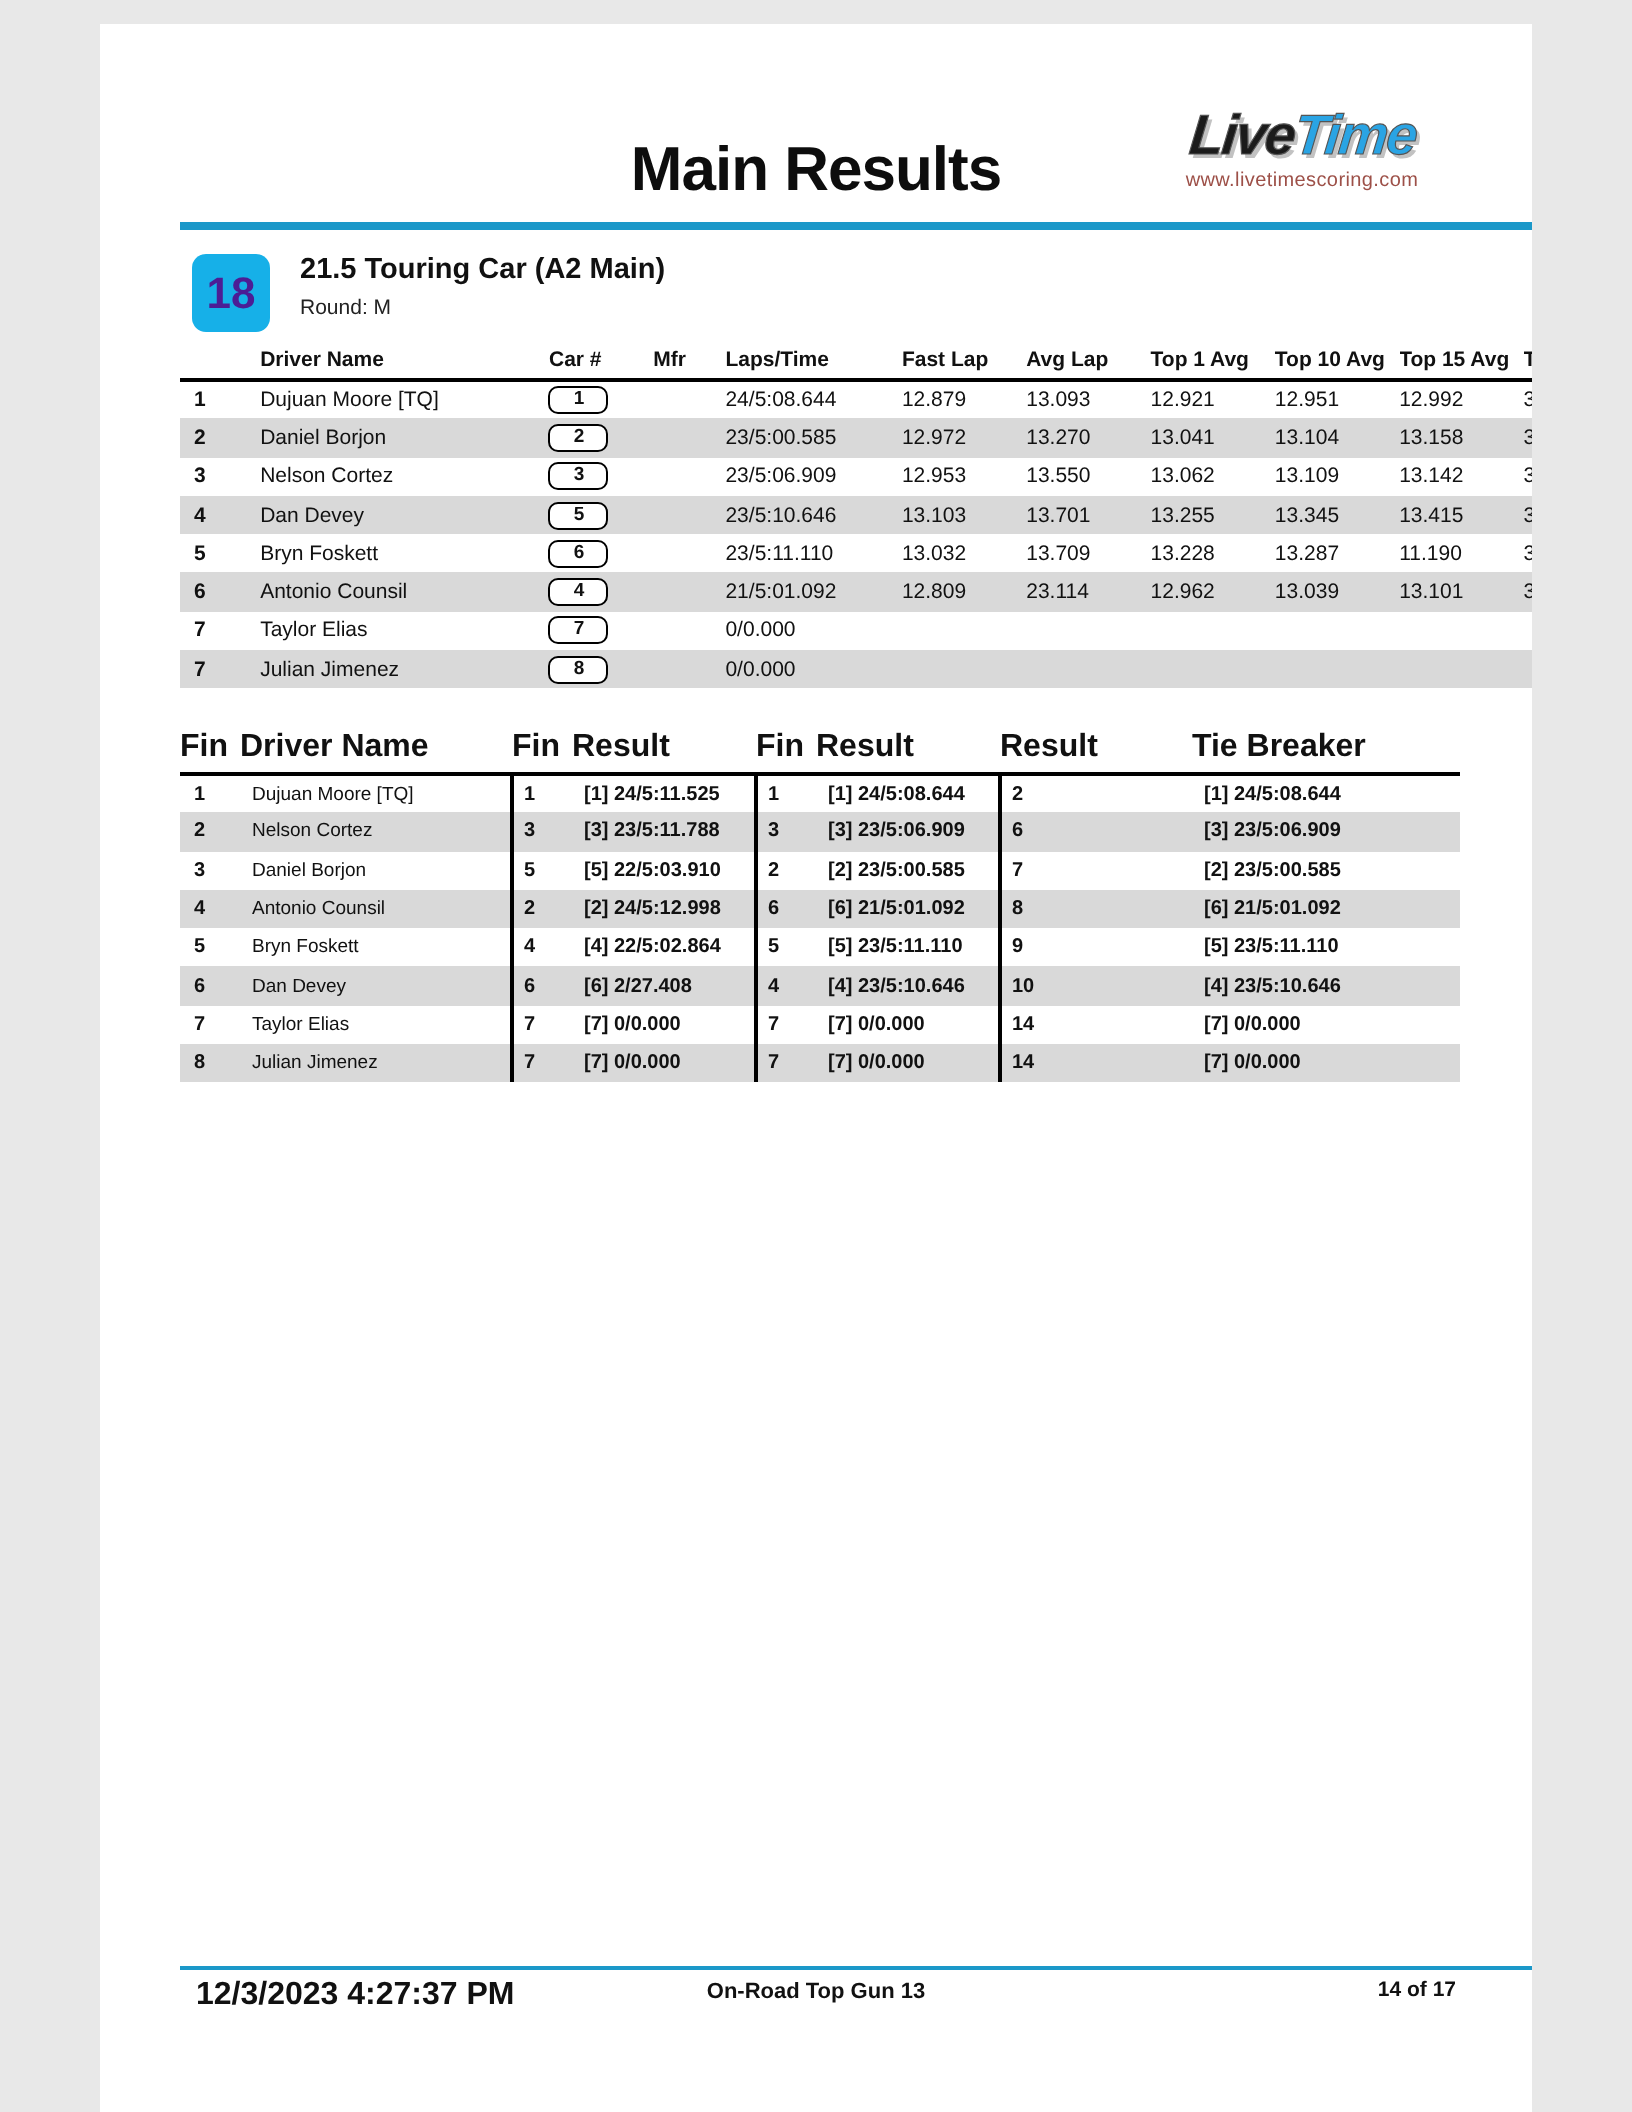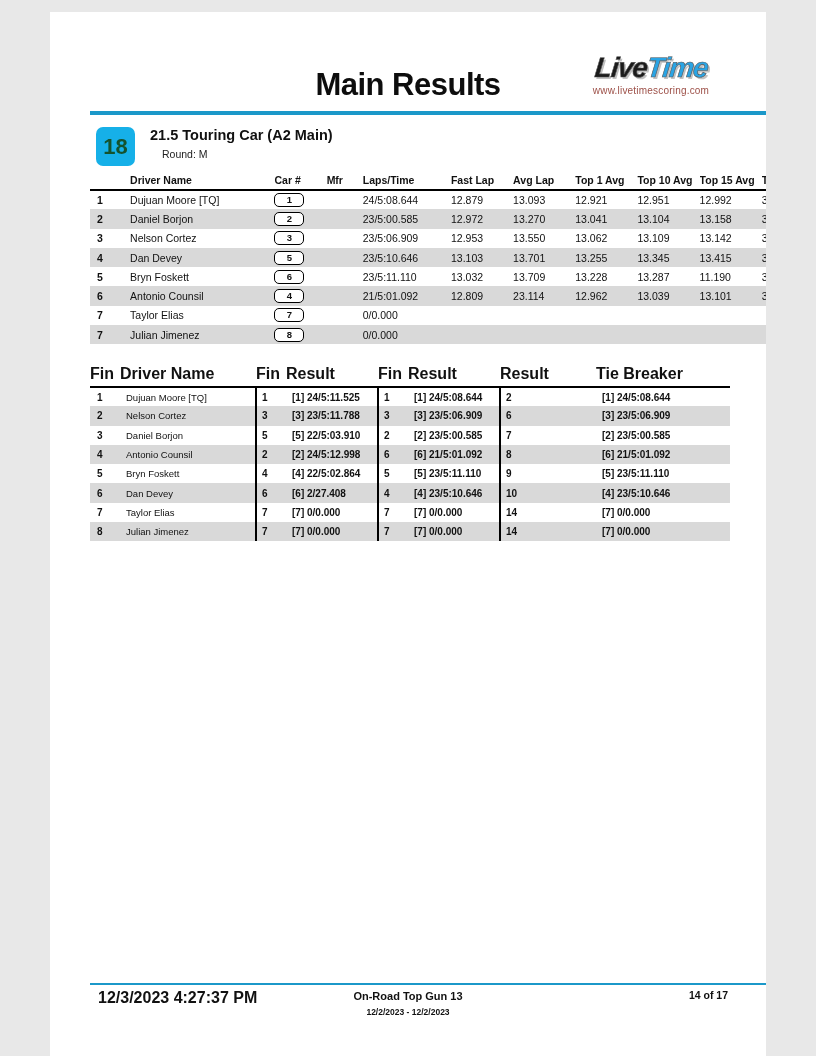--- a/index.html
+++ b/index.html
@@ -30,24 +30,24 @@
   }
   .logo-live { color: #1b1b1b; }
   .logo-time { color: #2aa4e4; }
   .logo-url { font-size: 10px; color: #9d5048; margin-top: 1px; letter-spacing: 0.2px; }
   .top-rule { position: absolute; top: 99px; left: 40px; width: 736px; height: 4px; }
   
   .race-badge {
     position: absolute; left: 46px; top: 115px;
     width: 39px; height: 39px; border-radius: 7px;
     display: flex; align-items: center; justify-content: center;
-    font-size: 22px; font-weight: bold; color: #14532d;
+    font-size: 22px; font-weight: bold; color: #4c1d95;
   }
   .race-title { position: absolute; left: 100px; top: 115px; font-size: 14.5px; font-weight: bold; }
-  .race-round { position: absolute; left: 112px; top: 136px; font-size: 10.5px; color: #222; }
+  .race-round { position: absolute; left: 100px; top: 136px; font-size: 10.5px; color: #222; }
   
   table { border-collapse: collapse; table-layout: fixed; }
   td, th { overflow: hidden; white-space: nowrap; vertical-align: middle; }
   tbody tr { height: 19.3px; }
   tbody tr:nth-child(even) { background: #d9d9d9; }
   
   .main-table { position: absolute; left: 40px; top: 160px; width: 734px; }
   .main-table thead th {
     font-size: 10.5px; font-weight: bold; text-align: left;
     padding: 2px 0 3px 0; border-bottom: 2px solid #000;
@@ -366,16 +366,15 @@
       <td class="res">[7] 0/0.000</td>
       <td class="fres vline">14</td>
       <td class="tb">[7] 0/0.000</td>
     </tr>
   </tbody>
   </table>
 
   <div class="footer-rule" style="background: rgb(27, 152, 201);"></div>
   <div class="footer-date">12/3/2023 4:27:37 PM</div>
   <div class="footer-event">On-Road Top Gun 13</div>
-  <div class="footer-dates">12/2/2023 - 12/2/2023</div>
   <div class="footer-page">14 of 17</div>
 
 </div>
 
 </body></html>

